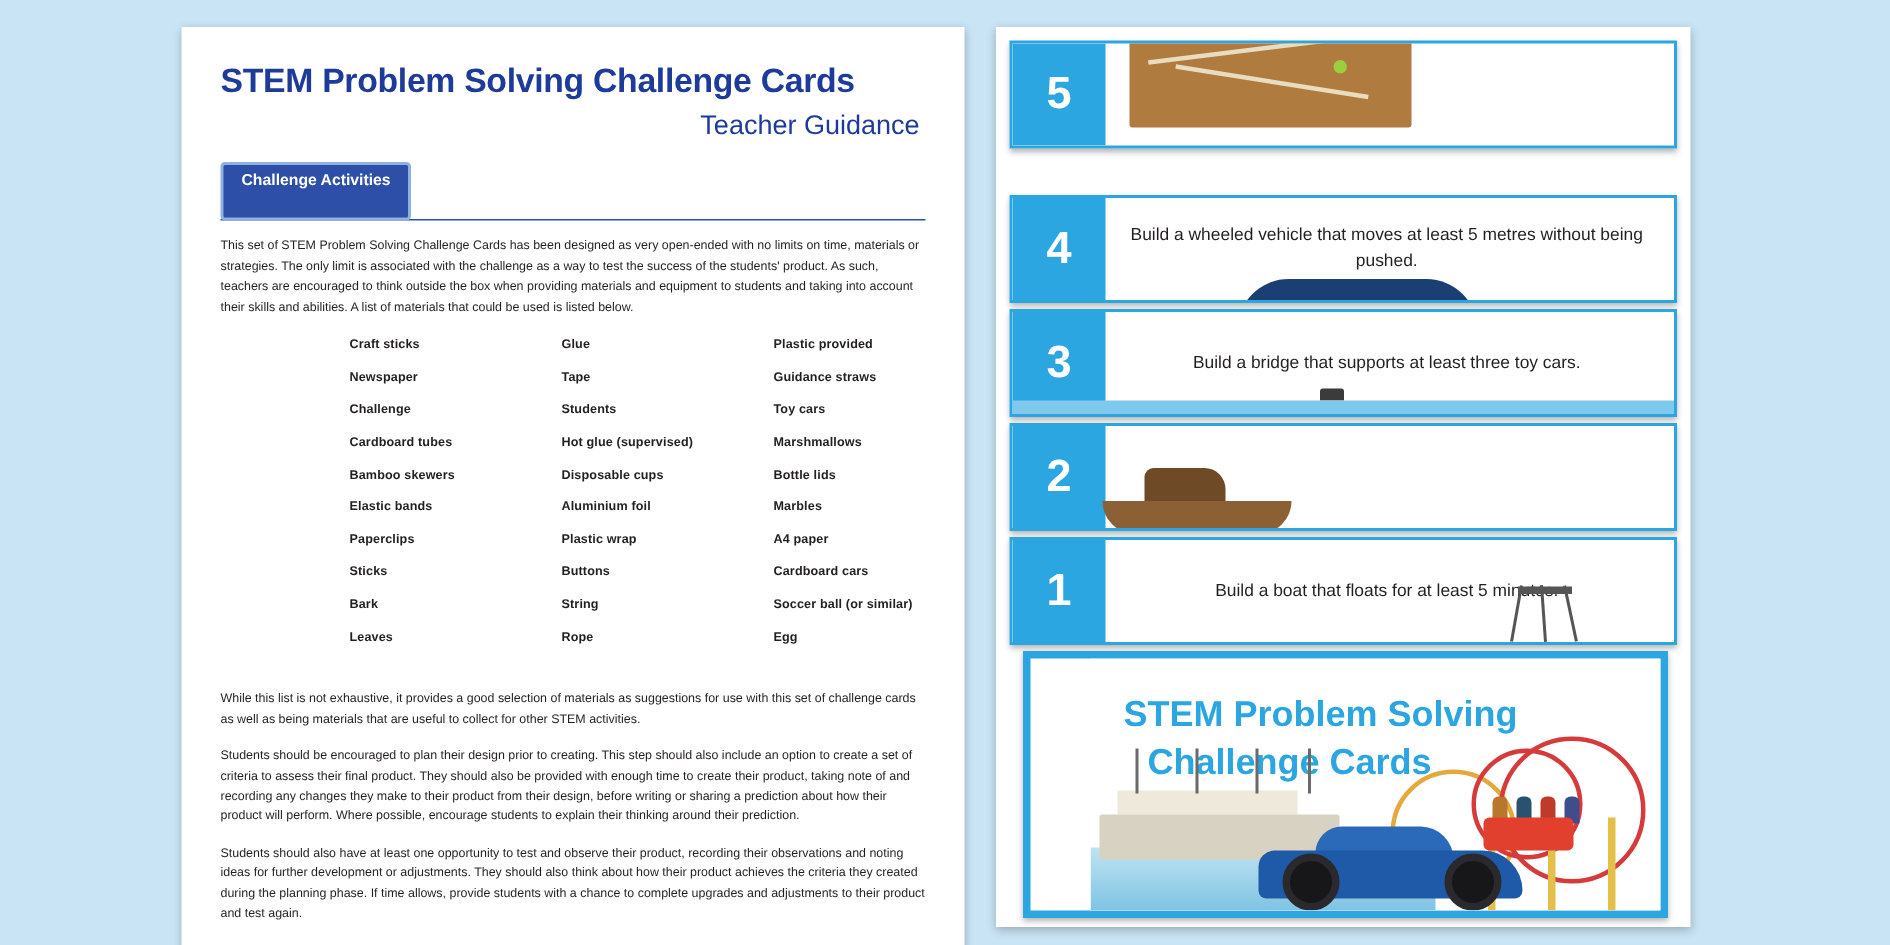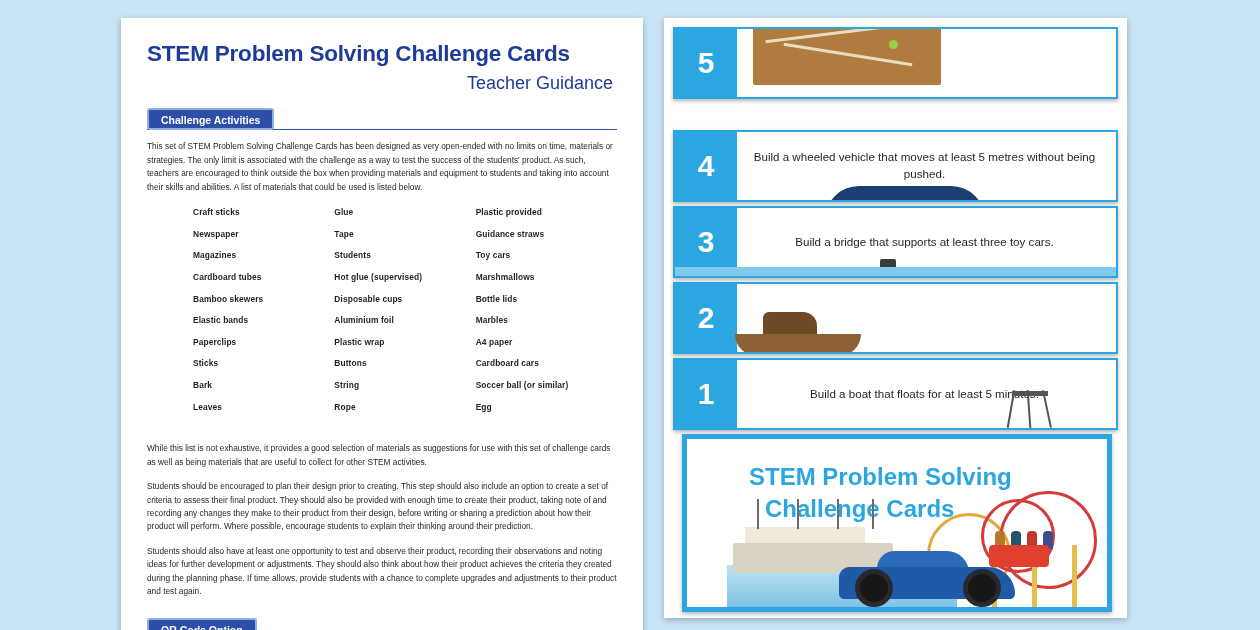--- a/index.html
+++ b/index.html
@@ -51,21 +51,21 @@
     margin: 6px 0 0 0;
     padding-right: 4px;
   }
 
   .section-tab {
     display: inline-block;
     background: #2d4fa8;
     color: #ffffff;
     font-size: 10.5px;
     font-weight: bold;
-    padding: 4px 12px 2px 12px;
+    padding: 4px 12px 19px 12px;
     border: 2px solid #8fb0e0;
     border-radius: 3px;
     margin-top: 14px;
   }
   .rule {
     height: 1.5px;
     background: #2d4fa8;
     margin-top: -1px;
     margin-bottom: 10px;
   }
@@ -79,20 +79,21 @@
   }
 
   .materials {
     display: flex;
     margin: 14px 0 18px 0;
     padding-left: 46px;
     box-sizing: border-box;
   }
   .mat-col {
     width: 143px;
+    margin-left: 40px;
   }
   .mat-item {
     font-size: 8.4px;
     font-weight: bold;
     color: #231f20;
     line-height: 1.1;
     margin-bottom: 12.4px;
     letter-spacing: 0.1px;
   }
 
@@ -316,21 +317,21 @@
 
       <div class="section-tab">Challenge Activities</div>
       <div class="rule"></div>
 
       <p class="body-text">This set of STEM Problem Solving Challenge Cards has been designed as very open-ended with no limits on time, materials or strategies. The only limit is associated with the challenge as a way to test the success of the students' product. As such, teachers are encouraged to think outside the box when providing materials and equipment to students and taking into account their skills and abilities. A list of materials that could be used is listed below.</p>
 
       <div class="materials">
         <div class="mat-col">
           <div class="mat-item">Craft sticks</div>
           <div class="mat-item">Newspaper</div>
-          <div class="mat-item">Magazines</div>
+          <div class="mat-item">Challenge</div>
           <div class="mat-item">Cardboard tubes</div>
           <div class="mat-item">Bamboo skewers</div>
           <div class="mat-item">Elastic bands</div>
           <div class="mat-item">Paperclips</div>
           <div class="mat-item">Sticks</div>
           <div class="mat-item">Bark</div>
           <div class="mat-item">Leaves</div>
         </div>
         <div class="mat-col">
           <div class="mat-item">Glue</div>

